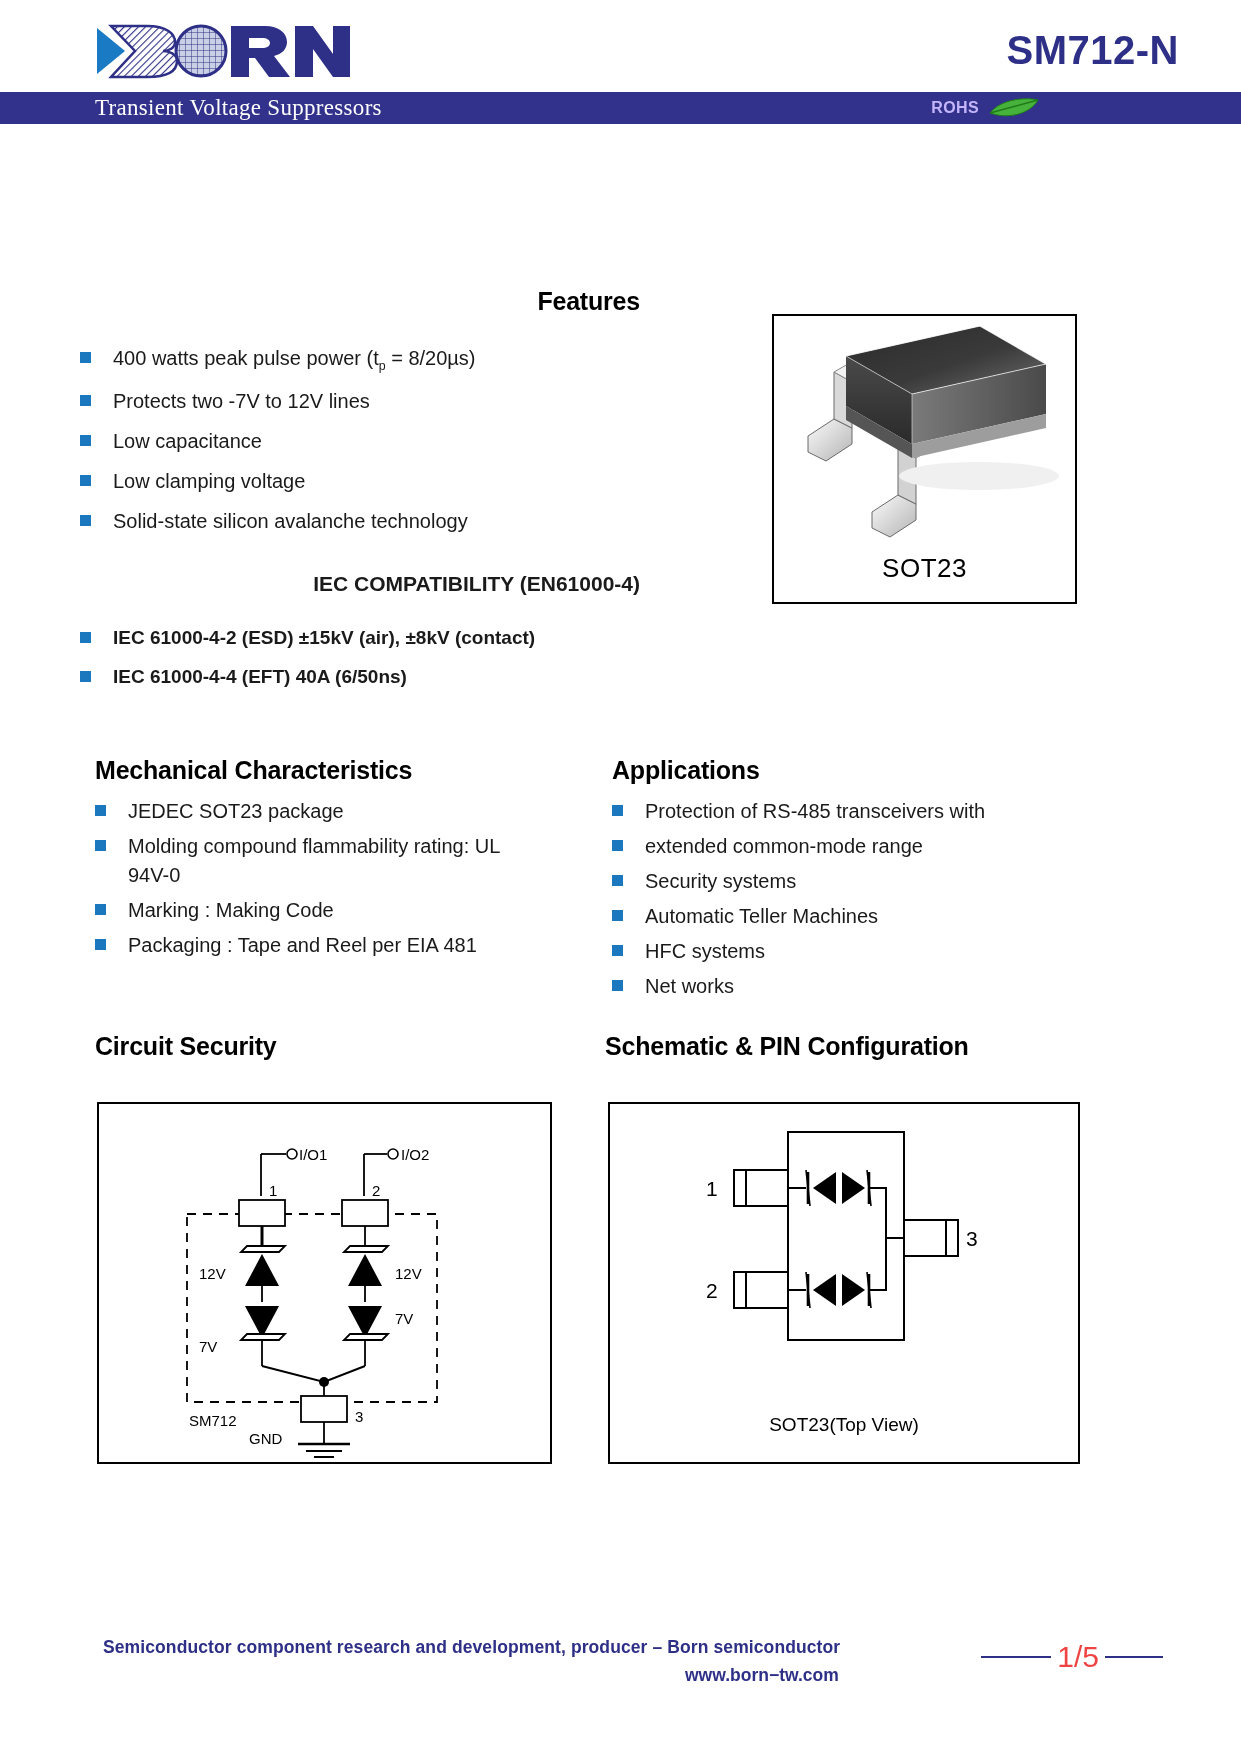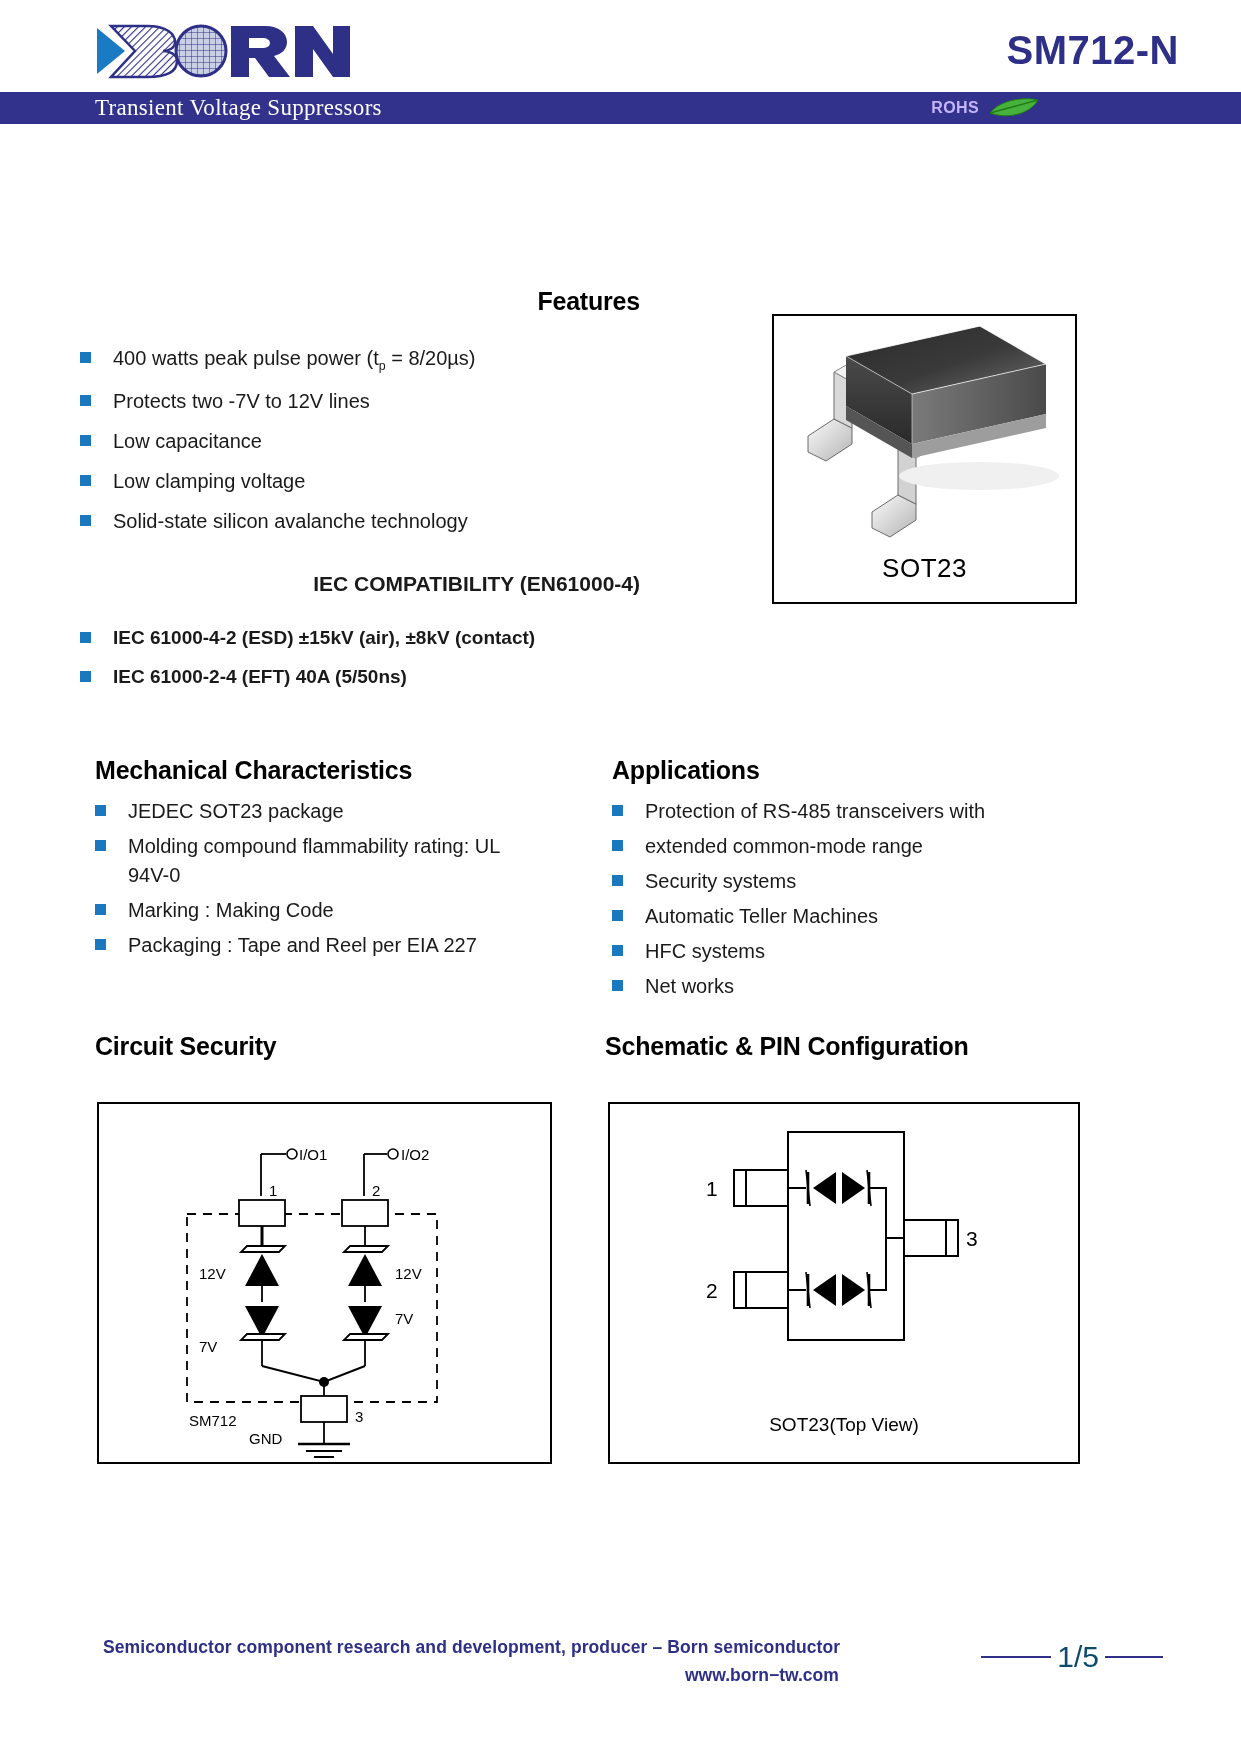--- a/index.html
+++ b/index.html
@@ -242,21 +242,21 @@
     gap: 6px;
   }
   .rule {
     height: 2px;
     background: #2e2f86;
     width: 70px;
   }
   .rule.short { width: 58px; }
   .page-num {
     font-size: 30px;
-    color: #0c4a6e;
+    color: #ef4444;
     font-family: "Liberation Sans", sans-serif;
   }
 </style>
 </head>
 <body>
 
 <div class="header-top">
 
   <div class="logo-wrap">
     <svg class="logo-svg" width="260" height="62" viewBox="0 0 260 62" xmlns="http://www.w3.org/2000/svg">
@@ -326,21 +326,21 @@
     </ul>
 
     <h3 class="iec-title">IEC COMPATIBILITY (EN61000-4)</h3>
     <ul class="blist bold iec-list">
       <li>
         <span class="blue-sq"></span>
         <span class="txt">IEC 61000-4-2 (ESD) ±15kV (air), ±8kV (contact)</span>
       </li>
       <li>
         <span class="blue-sq"></span>
-        <span class="txt">IEC 61000-2-4 (EFT) 40A (5/50ns)</span>
+        <span class="txt">IEC 61000-4-4 (EFT) 40A (6/50ns)</span>
       </li>
     </ul>
   </div>
 
   <div class="pkg-figure">
     <svg width="300" height="240" viewBox="0 0 300 240">
       <defs>
         <linearGradient id="topface" x1="0" y1="0" x2="1" y2="1">
           <stop offset="0%" stop-color="#2b2b2b"></stop>
           <stop offset="55%" stop-color="#3a3a3a"></stop>
@@ -405,21 +405,21 @@
       <li>
         <span class="blue-sq"></span>
         <span class="txt">Molding compound flammability rating: UL 94V-0</span>
       </li>
       <li>
         <span class="blue-sq"></span>
         <span class="txt">Marking : Making Code</span>
       </li>
       <li>
         <span class="blue-sq"></span>
-        <span class="txt">Packaging : Tape and Reel per EIA 227</span>
+        <span class="txt">Packaging : Tape and Reel per EIA 481</span>
       </li>
     </ul>
   </div>
 
   <div class="apps-block">
     <h2 class="section-title">Applications</h2>
     <ul class="blist">
       <li>
         <span class="blue-sq"></span>
         <span class="txt">Protection of RS-485 transceivers with</span>

